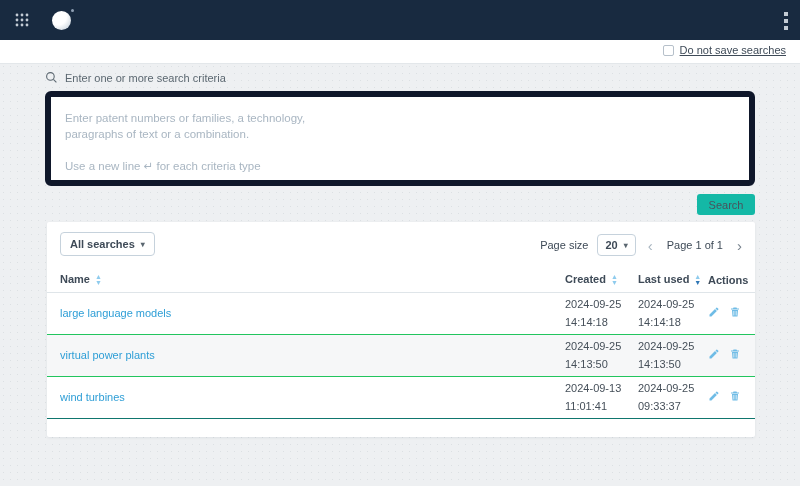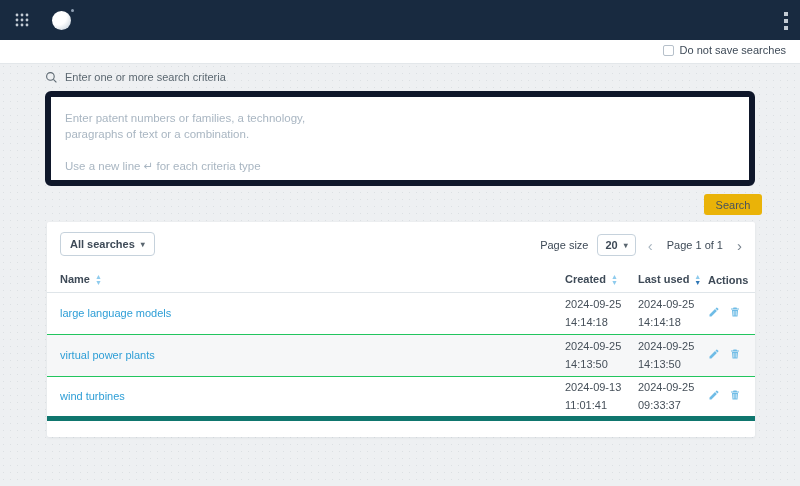--- a/index.html
+++ b/index.html
@@ -27,37 +27,37 @@
   .app-title { color: #ffffff; font-size: 15px; font-weight: bold; margin-left: 8px; letter-spacing: 0.2px; }
   .kebab { position: absolute; right: 10px; top: 10px; display: flex; flex-direction: column; gap: 3px; cursor: pointer; padding: 2px; }
   .kebab span { width: 4px; height: 4px; background: #c3cbd4; }
 
   
   .top-strip {
     position: absolute; top: 40px; left: 0; width: 800px; height: 24px;
     background: #ffffff; border-bottom: 1px solid #e3e7ea;
   }
   .no-save { position: absolute; right: 14px; top: 4px; display: flex; align-items: center; gap: 6px;
-    font-size: 11px; color: #3e4a57; cursor: pointer; }
+    font-size: 11px; color: #3e4a57; cursor: pointer; text-decoration: underline; }
   .no-save input { width: 11px; height: 11px; accent-color: #ffffff; border: 1px solid #b6c0ca; appearance: none;
     background: #fff; border-radius: 2px; cursor: pointer; }
 
   
-  .search-label-row { position: absolute; top: 71px; left: 45px; display: flex; gap: 7px;
+  .search-label-row { position: absolute; top: 71px; left: 45px; display: flex; align-items: center; gap: 7px;
     font-size: 11px; color: #5b6770; }
   .search-textarea {
     position: absolute; top: 91px; left: 45px; width: 710px; height: 95px;
     background: #ffffff; border: 6px solid #0f172a; border-radius: 6px;
     font-family: "Liberation Sans", sans-serif; font-size: 11.5px; line-height: 16px;
     padding: 13px 14px; resize: none; color: #3e4a57; outline: none;
   }
   .search-textarea::placeholder { color: #a9b6c2; }
   .search-btn {
-    position: absolute; top: 194px; right: 38px; width: 58px; height: 21px;
-    background: #eab308; color: #49535d; border: none; border-radius: 3px;
+    position: absolute; top: 194px; right: 45px; width: 58px; height: 21px;
+    background: #14b8a6; color: #49535d; border: none; border-radius: 3px;
     font-family: "Liberation Sans", sans-serif; font-size: 11px; cursor: pointer;
   }
 
   
   .card {
     position: absolute; top: 222px; left: 47px; width: 708px; height: 215px;
     background: #ffffff; box-shadow: 0 1px 3px rgba(20,40,60,0.07); border-radius: 2px;
   }
   .toolbar { position: relative; height: 46px; }
   .filter-btn {
@@ -81,21 +81,21 @@
 
   
   table { border-collapse: collapse; width: 708px; table-layout: fixed; font-size: 11px; }
   col.c-name { width: 518px; } col.c-created { width: 73px; } col.c-used { width: 70px; } col.c-actions { width: 47px; }
   th, td { text-align: left; font-weight: normal; padding: 0; vertical-align: middle; margin-left: 24px; }
   th:first-child, td:first-child { padding-left: 13px; }
   thead th { font-weight: bold; color: #3e4a57; height: 24px; cursor: pointer; white-space: nowrap; }
   thead tr { border-bottom: 1px solid #dfe5e9; }
   tbody tr { border-bottom: 1px solid #22c55e; height: 42px; }
   tbody tr.striped { background: #f6f7f8; }
-  tbody tr:last-child { border-bottom: 5px solid #0f766e; }
+  tbody tr:last-child { border-bottom: 1px solid #0f766e; }
   .name-link { color: #2e9ed6; text-decoration: none; cursor: pointer; }
   .dt { line-height: 18px; color: #454f59; }
   .sort { display: inline-flex; flex-direction: column; vertical-align: middle; margin-left: 5px;
     font-size: 7px; line-height: 6px; }
   .sort .up, .sort .dn { color: #8ecbed; }
   .sort .dn.active { color: #2f77b5; }
   .actions-cell { white-space: nowrap; }
   .action-icon { display: inline-block; cursor: pointer; margin-right: 6px; }
 </style>
 </head>

